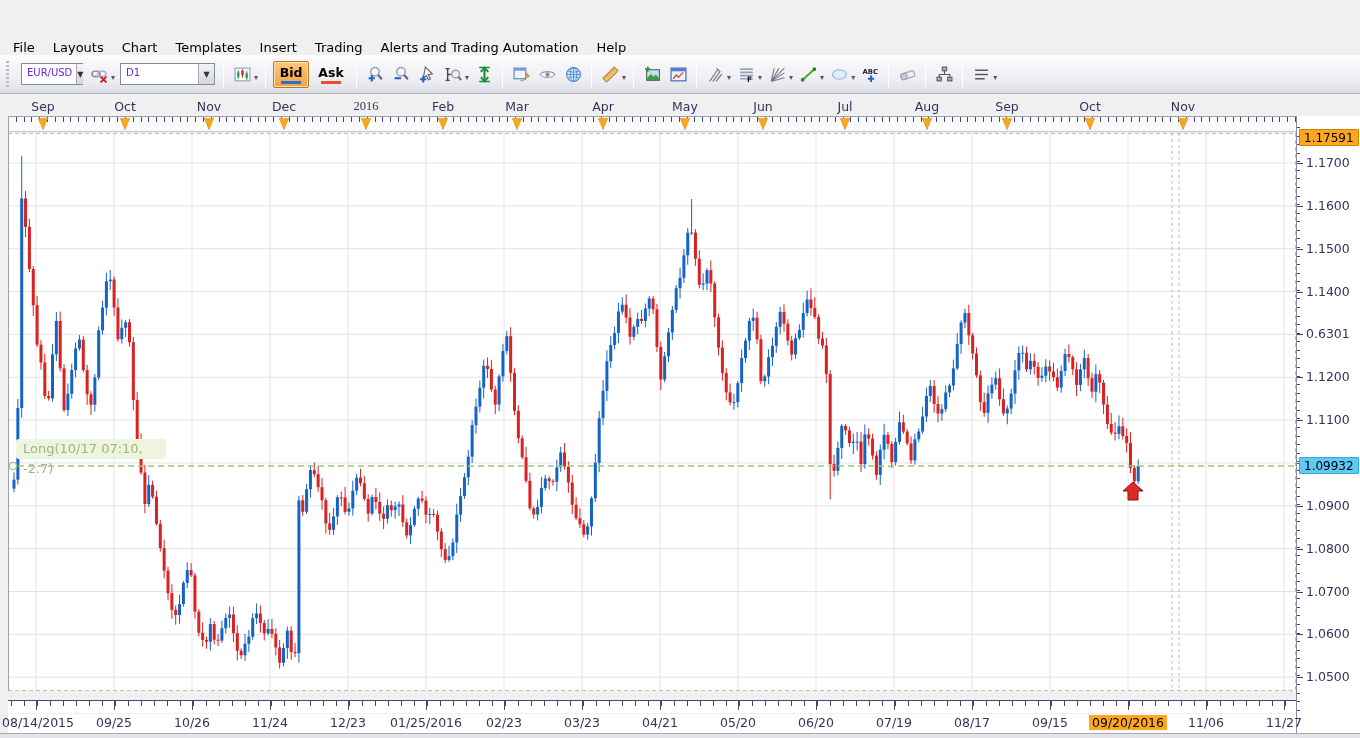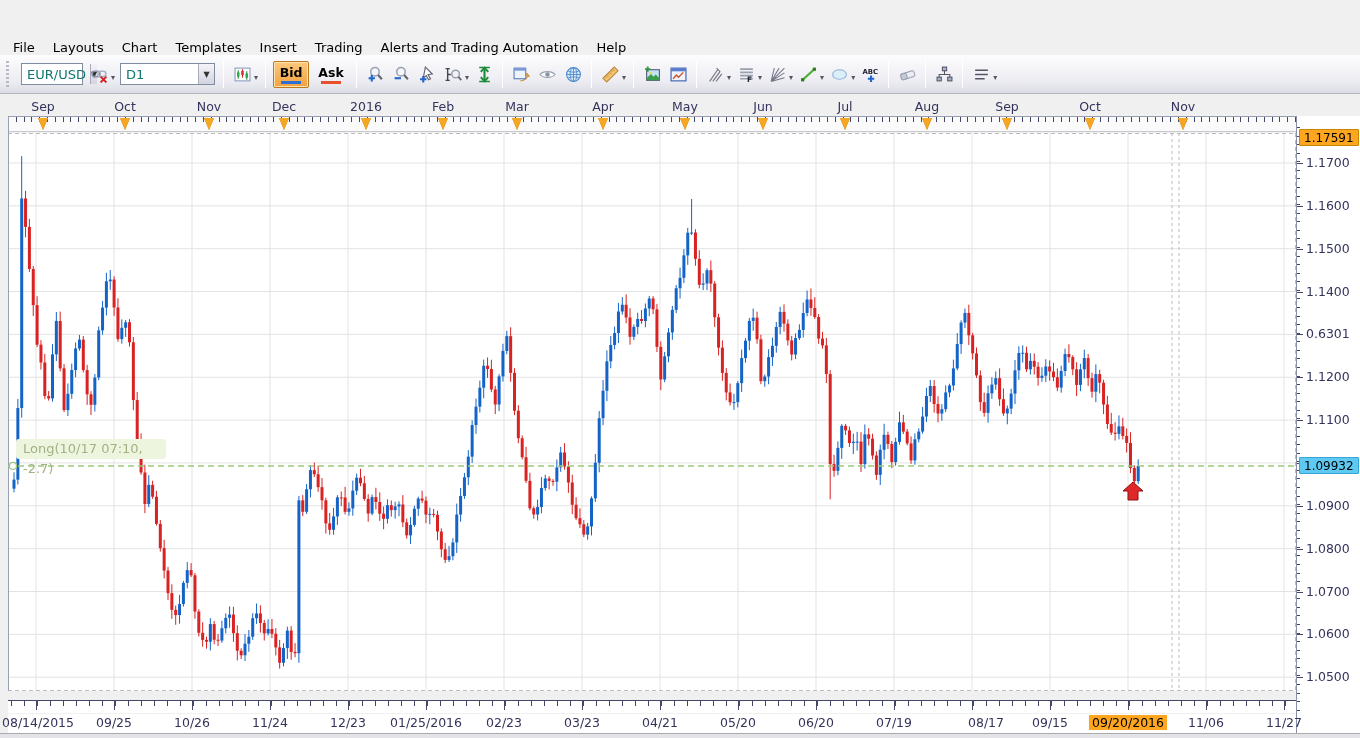--- a/index.html
+++ b/index.html
@@ -21,21 +21,21 @@
   
   .toolbar{position:absolute;left:0;top:55px;width:1360px;height:39px;
     background:linear-gradient(180deg,#fdfdfe 0%,#ececf2 70%,#dcdce4 100%);
     border-bottom:1px solid #b6b6c0;display:flex;align-items:center;padding-left:2px;}
   .grip{width:7px;height:26px;margin:0 4px 0 2px;
     background:repeating-linear-gradient(180deg,#b9b9c6 0 2px,transparent 2px 4px);
     background-size:3px 100%;background-repeat:no-repeat;background-position:2px 0;}
   .tgroup{display:flex;align-items:center;height:32px;padding:0 3px;}
   .tsep{width:1px;height:28px;background:#c2c2cc;border-right:1px solid #fff;margin:0 2px;}
   .combo{display:flex;align-items:stretch;height:22px;border:1px solid #7f8da0;background:#fff;margin:0 3px;}
-  .combo .cval{font-size:13px;padding:3px 4px 0 5px;color:#0f766e;flex:1;}
+  .combo .cval{font-size:10px;padding:3px 4px 0 5px;color:#6d28d9;flex:1;}
   .combo .carr{width:16px;background:linear-gradient(180deg,#f4f4f8,#d4d4e0);border-left:1px solid #aab;
     display:flex;align-items:center;justify-content:center;font-size:8px;color:#333;}
   .tbtn{width:26px;height:26px;display:flex;align-items:center;justify-content:center;border:1px solid transparent;border-radius:2px;}
   .tbtn svg{width:17px;height:17px;}
   .ddarr{font-size:8px;color:#556;margin:6px 2px 0 -1px;}
   .bidask{width:36px;height:27px;margin:0 2px;display:flex;flex-direction:column;align-items:center;justify-content:center;
     font-size:12.5px;font-weight:bold;color:#000;border:1px solid transparent;border-radius:2px;background:transparent;}
   .bidask .ul{width:20px;height:3px;margin-top:1px;}
   .bidask.active{background:linear-gradient(180deg,#fbc87e,#f2a23f);border:1px solid #b97a1e;
     box-shadow:inset 0 0 0 1px #ffe2ae;}
@@ -299,21 +299,21 @@
         <span class="ddarr">▾</span>
       </span>
     </div>
 
   <div class="leftedge"></div>
   <div class="topmonths">
       <span class="mlabel" style="left: 35px;">Sep</span>
       <span class="mlabel" style="left: 117px;">Oct</span>
       <span class="mlabel" style="left: 201px;">Nov</span>
       <span class="mlabel" style="left: 276px;">Dec</span>
-      <span class="mlabel" style="left: 358px;">2016</span>
+      <span class="mlabel" style="left: 358px; font-family: Liberation Serif, serif;">2016</span>
       <span class="mlabel" style="left: 435px;">Feb</span>
       <span class="mlabel" style="left: 509px;">Mar</span>
       <span class="mlabel" style="left: 595px;">Apr</span>
       <span class="mlabel" style="left: 677px;">May</span>
       <span class="mlabel" style="left: 755px;">Jun</span>
       <span class="mlabel" style="left: 837px;">Jul</span>
       <span class="mlabel" style="left: 919px;">Aug</span>
       <span class="mlabel" style="left: 999px;">Sep</span>
       <span class="mlabel" style="left: 1082px;">Oct</span>
       <span class="mlabel" style="left: 1175px;">Nov</span>
@@ -1021,21 +1021,21 @@
       <span class="blabel" style="left: 184px;">10/26</span>
       <span class="blabel" style="left: 262px;">11/24</span>
       <span class="blabel" style="left: 340px;">12/23</span>
       <span class="blabel" style="left: 418px;">01/25/2016</span>
       <span class="blabel" style="left: 496px;">02/23</span>
       <span class="blabel" style="left: 574px;">03/23</span>
       <span class="blabel" style="left: 652px;">04/21</span>
       <span class="blabel" style="left: 730px;">05/20</span>
       <span class="blabel" style="left: 808px;">06/20</span>
       <span class="blabel" style="left: 886px;">07/19</span>
-      <span class="blabel" style="left: 964px; margin-left: 14px;">08/17</span>
+      <span class="blabel" style="left: 964px;">08/17</span>
       <span class="blabel" style="left: 1042px;">09/15</span>
       <span class="blabel hl" style="left: 1120px;">09/20/2016</span>
       <span class="blabel" style="left: 1198px;">11/06</span>
       <span class="blabel" style="left: 1276px;">11/27</span>
     </div>
   <div class="bottomedge"></div>
 
 </div>
 
 </body></html>

